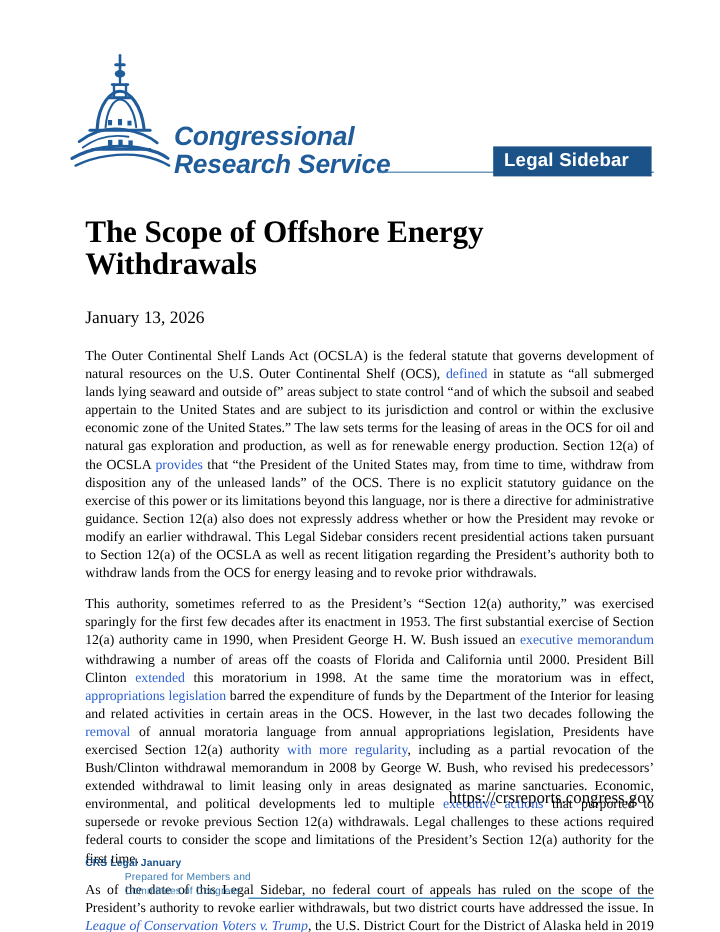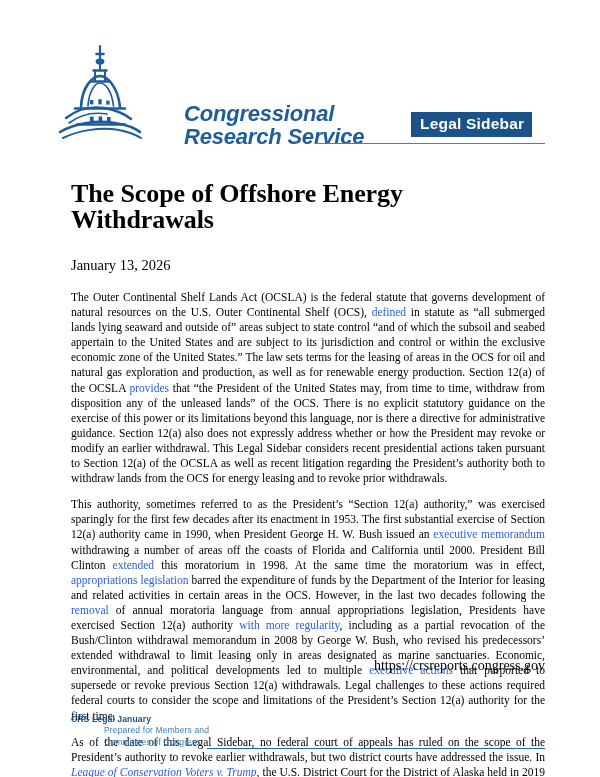--- a/index.html
+++ b/index.html
@@ -22,21 +22,20 @@
     left: 0; top: 0;
     width: 600px;
     height: 168px;
   }
   .logo-block {
     position: absolute;
     left: 55px;
     top: 44px;
     display: flex;
     align-items: flex-end;
-    gap: 39px;
   }
   .dome {
     width: 88px;
     height: 100px;
     flex: 0 0 auto;
     margin-right: 2px;
   }
   .wordmark {
     position: relative;
     top: 4px;
@@ -63,28 +62,28 @@
     position: absolute;
     left: 315px;
     top: 143px;
     width: 230px;
     height: 1.2px;
     background: #4a7fa8;
   }
   .badge {
     position: absolute;
     left: 411px;
-    top: 112px;
+    top: 122px;
     background: #1b5288;
     color: #ffffff;
     font-family: "Liberation Sans", sans-serif;
     font-weight: bold;
     font-size: 15.5px;
     letter-spacing: 0.2px;
-    padding: 3px 8px 4px 9px;
+    padding: 3px 19px 4px 9px;
     white-space: nowrap;
   }
 
   
   .content {
     position: absolute;
     left: 71px;
     top: 181px;
     width: 474px;
   }

